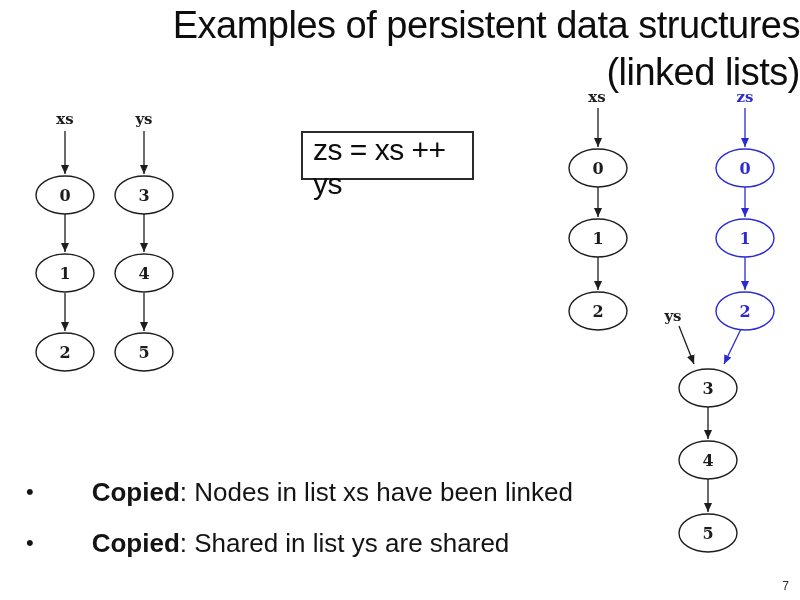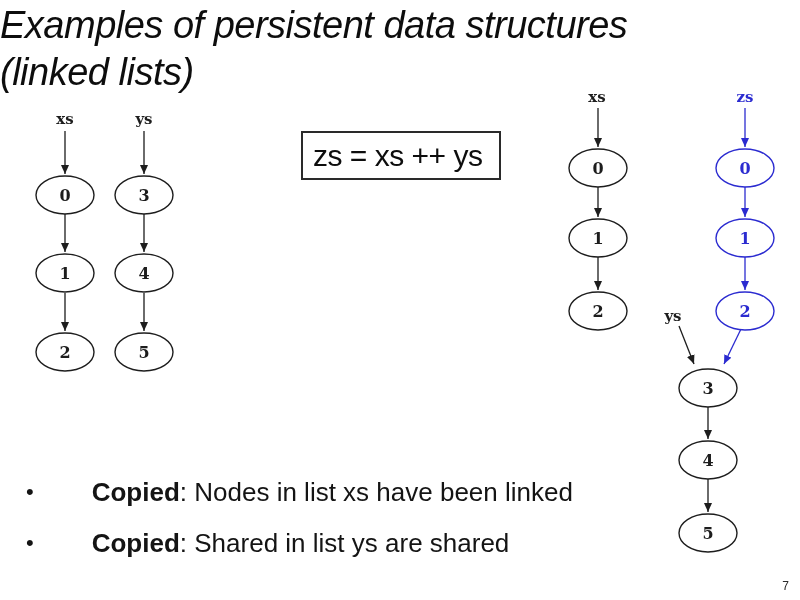--- a/index.html
+++ b/index.html
@@ -8,36 +8,35 @@
     position: relative;
     width: 800px; height: 600px;
     background: #ffffff;
     font-family: "Liberation Sans", sans-serif;
     color: #111111;
     overflow: hidden;
   }
   .slide-title {
     position: absolute;
     top: 2px; left: 0; width: 800px;
-    text-align: left;
+    text-align: right;
     font-size: 38px;
     line-height: 47px;
     font-weight: 400;
     color: #0d0d0d;
     letter-spacing: -0.5px;
-    font-style: italic;
   }
   .eq-box {
     position: absolute;
     left: 301px; top: 131px;
-    width: 200px; height: 49px;
+    width: 173px; height: 49px;
     border: 2px solid #2a2a2a;
     background: #ffffff;
     display: flex;
-    align-items: center;
+    align-items: flex-start;
     padding-left: 10px;
     font-size: 30px;
     color: #0d0d0d;
     letter-spacing: -0.5px;
   }
   svg.diagram { position: absolute; overflow: visible; }
   #left-diagram  { left: 20px;  top: 100px; }
   #right-diagram { left: 555px; top: 85px;  }
   .node { fill: #ffffff; stroke: #1d1d1d; stroke-width: 1.4; }
   .node.blue { stroke: #2b2bd0; }

